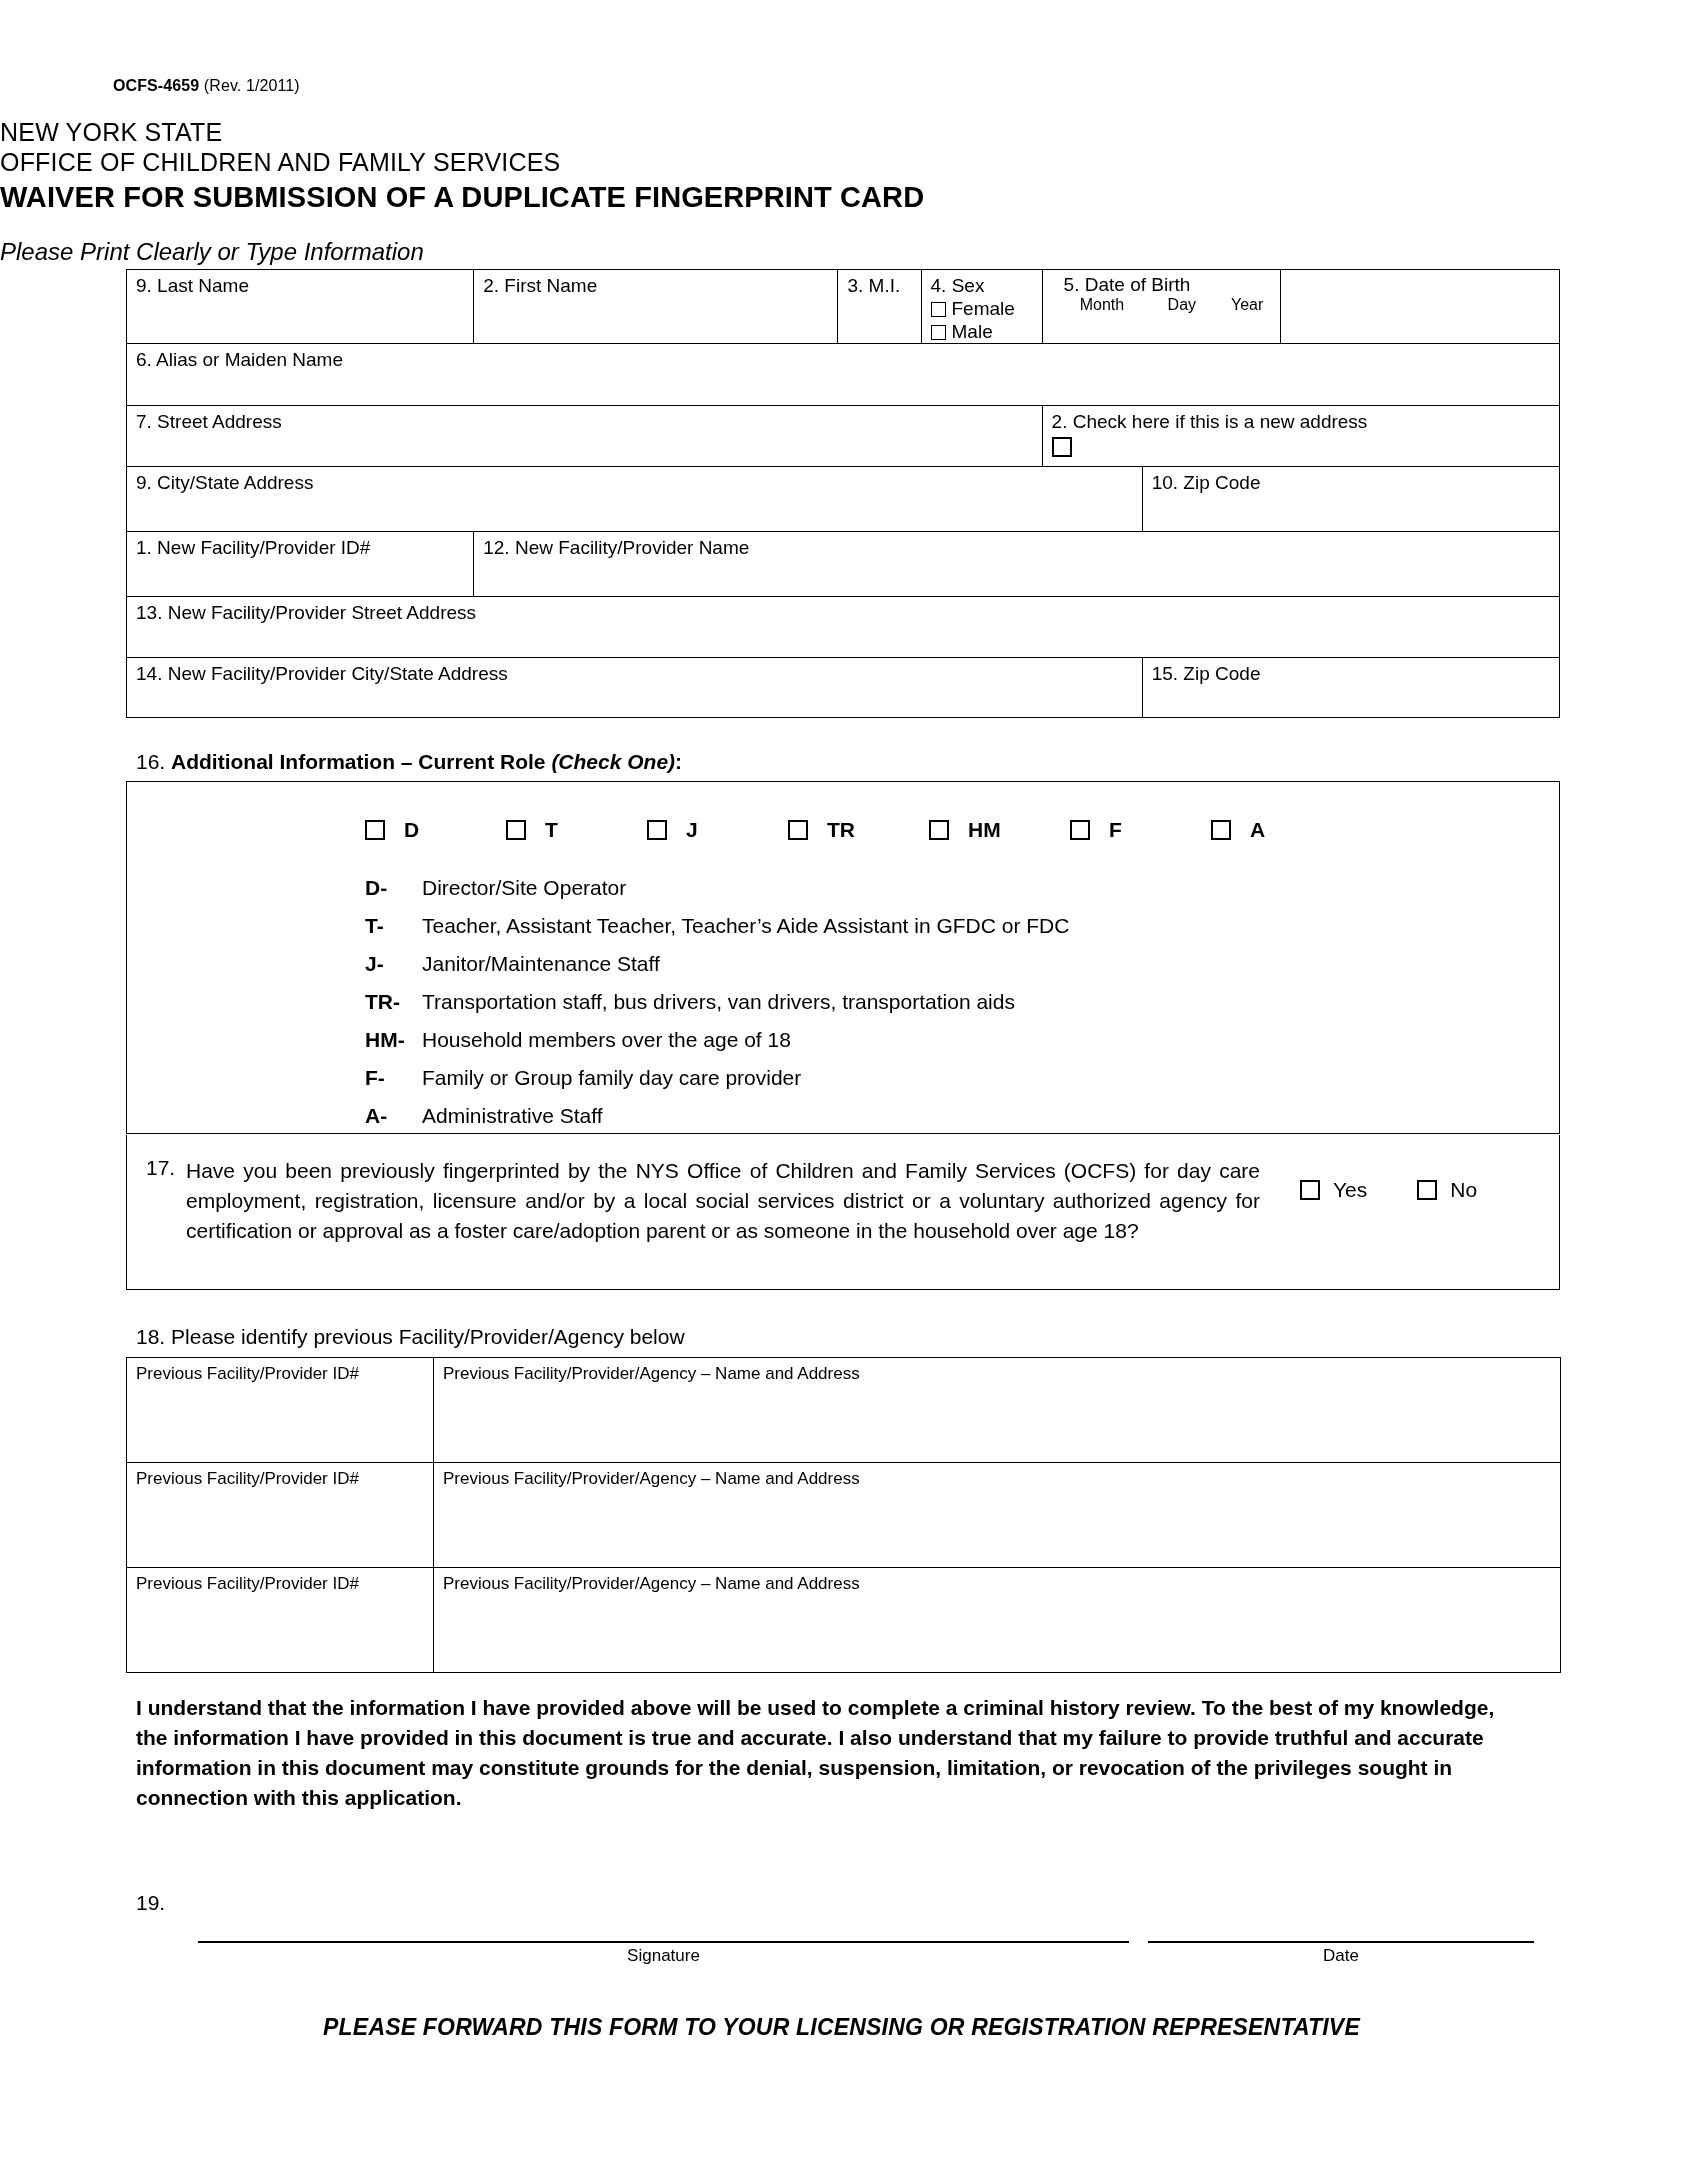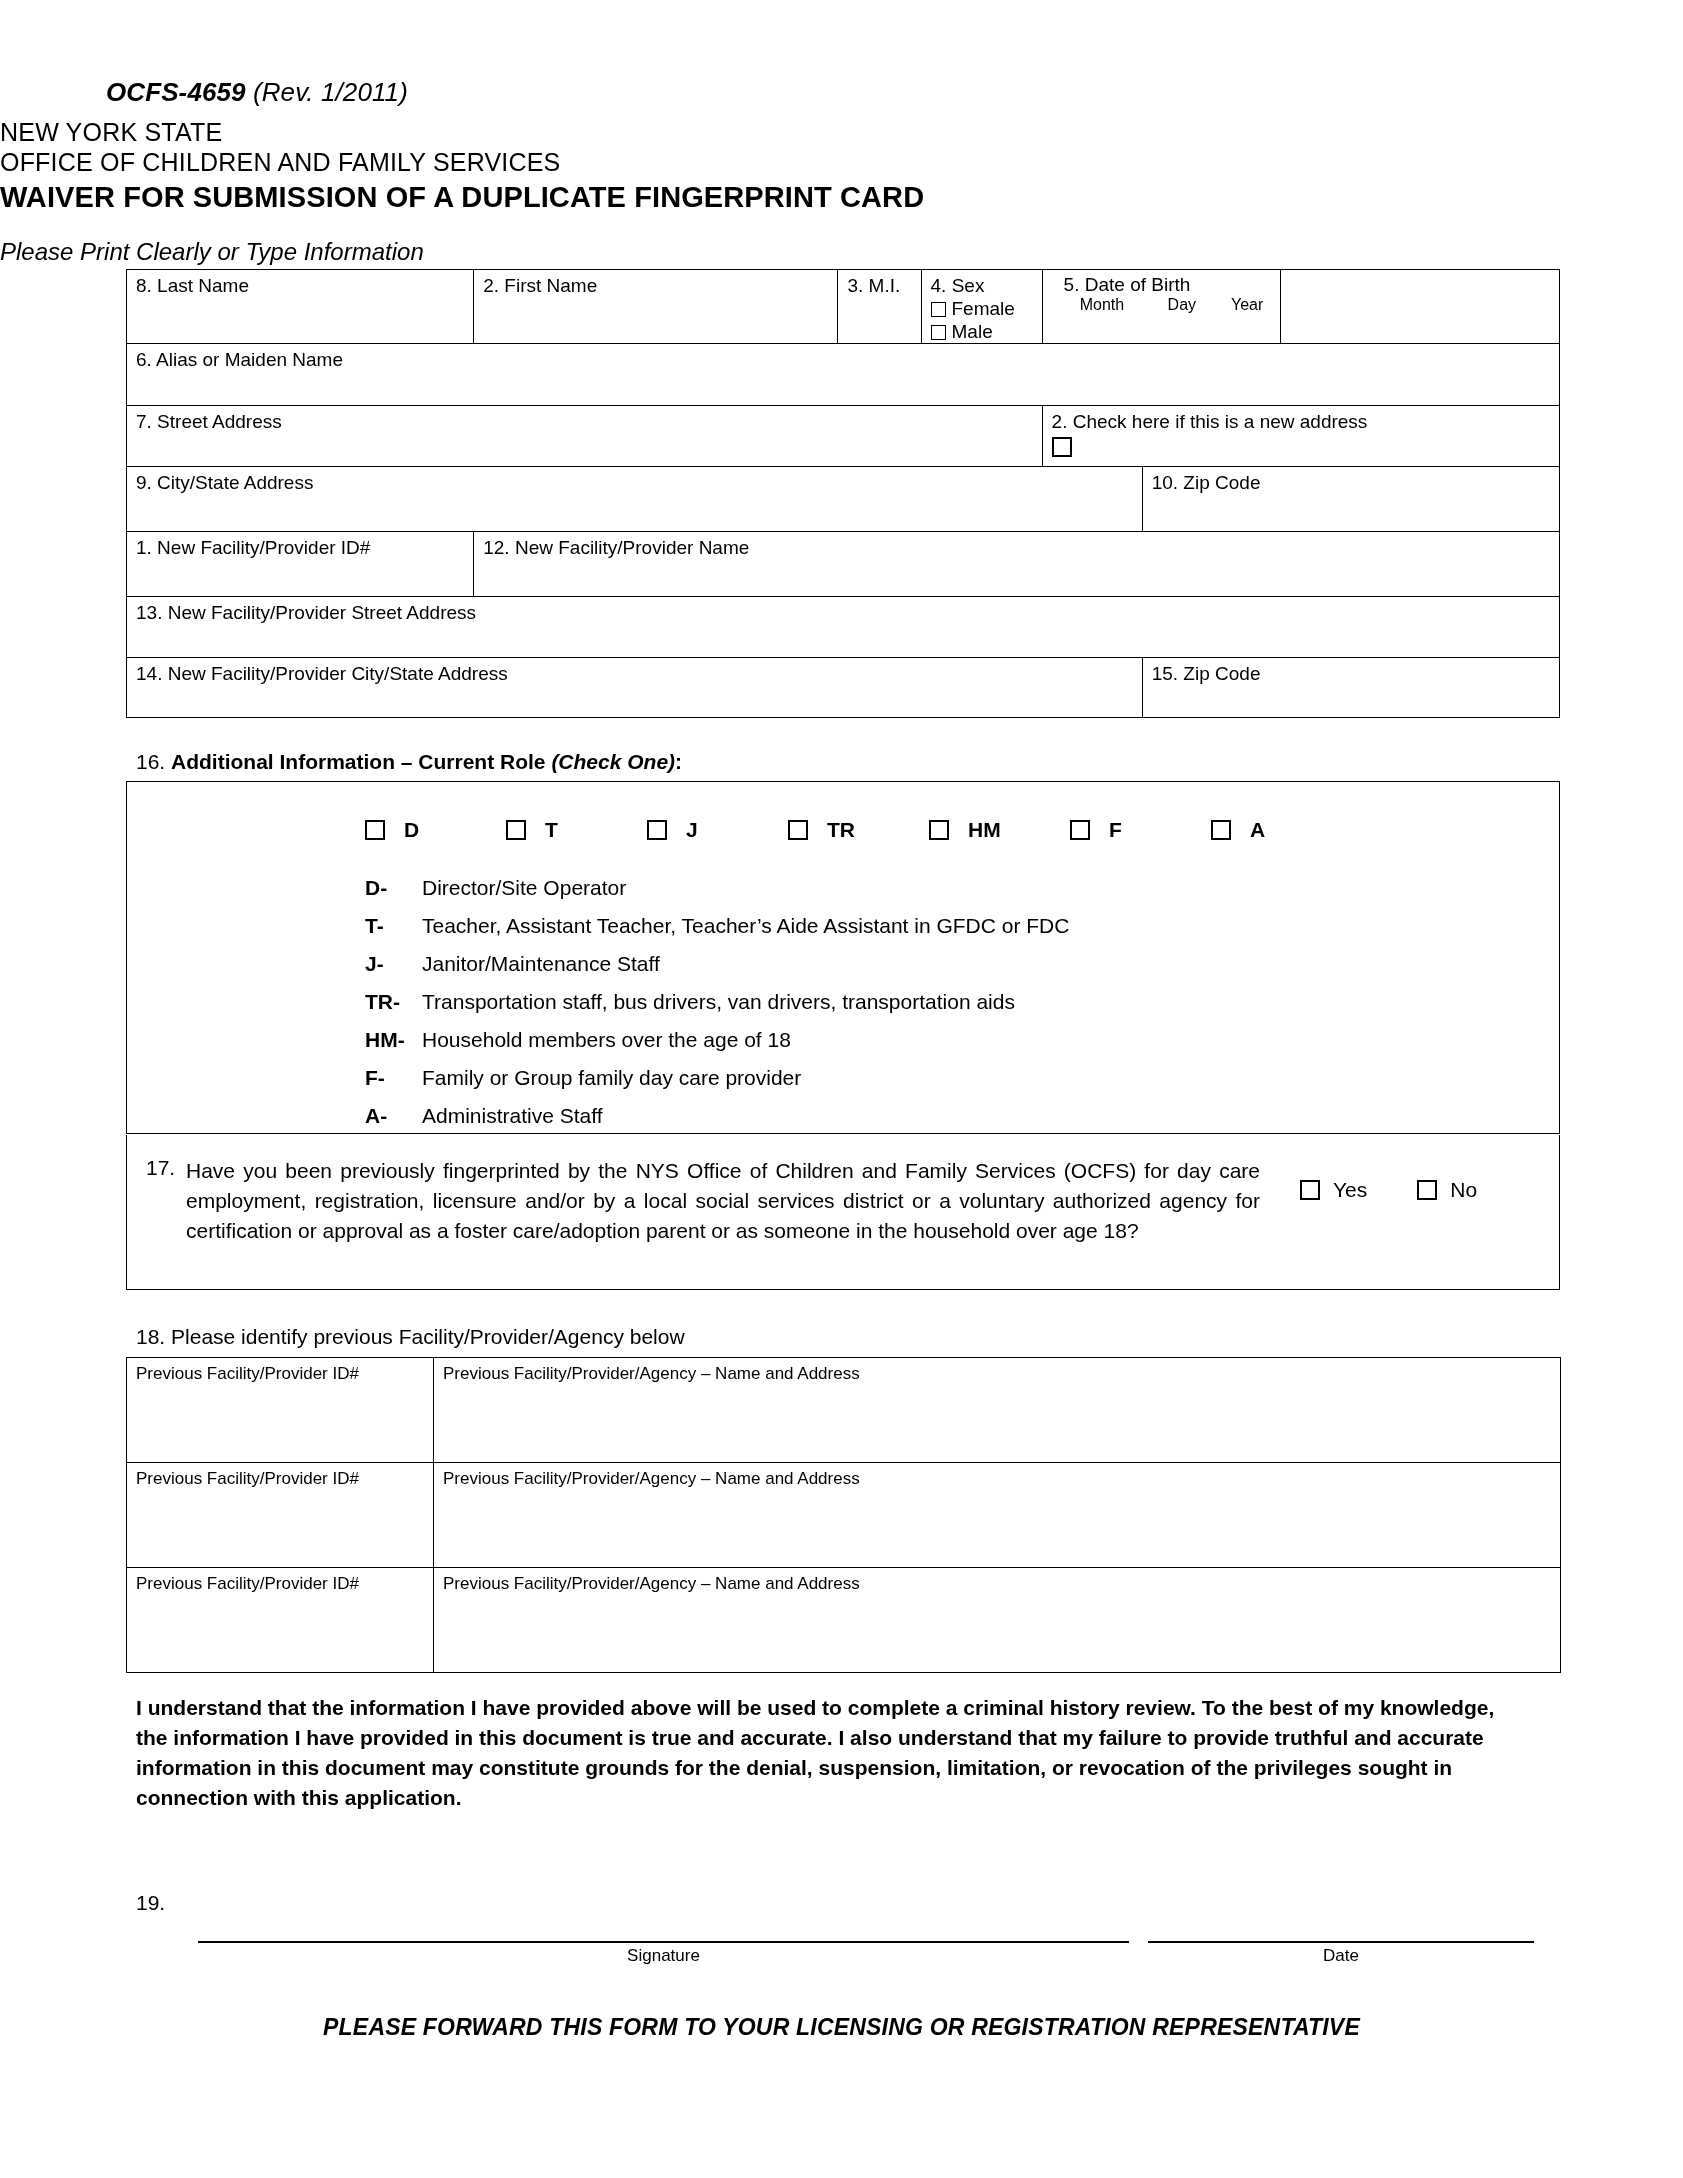--- a/index.html
+++ b/index.html
@@ -17,25 +17,24 @@
   .page {
     position: relative;
     width: 1683px;
     height: 2178px;
     box-sizing: border-box;
     padding: 0;
   }
   
   .formnum {
     position: absolute;
-    left: 106px;
+    left: 113px;
     top: 77px;
-    font-size: 26px;
+    font-size: 16px;
     letter-spacing: 0.1px;
-    font-style: italic;
   }
   .formnum .bold { font-weight: bold; }
 
   .titleblock {
     position: absolute;
     left: 0;
     top: 117px;
     width: 1683px;
     text-align: left;
   }
@@ -305,21 +304,21 @@
       <col style="width:83px">
       <col style="width:121px">
       <col style="width:100px">
       <col style="width:69px">
       <col style="width:69px">
       <col style="width:279px">
     </colgroup>
     <tbody>
         <tr>
       <td style="height:67px" colspan="1">
-        <span>8. Last Name</span>
+        <span>9. Last Name</span>
       </td>
       <td colspan="1">
         <span>2. First Name</span>
       </td>
       <td>
         <span>3. M.I.</span>
       </td>
       <td>
         <div>4. Sex</div>
         <div class="sexrow">

